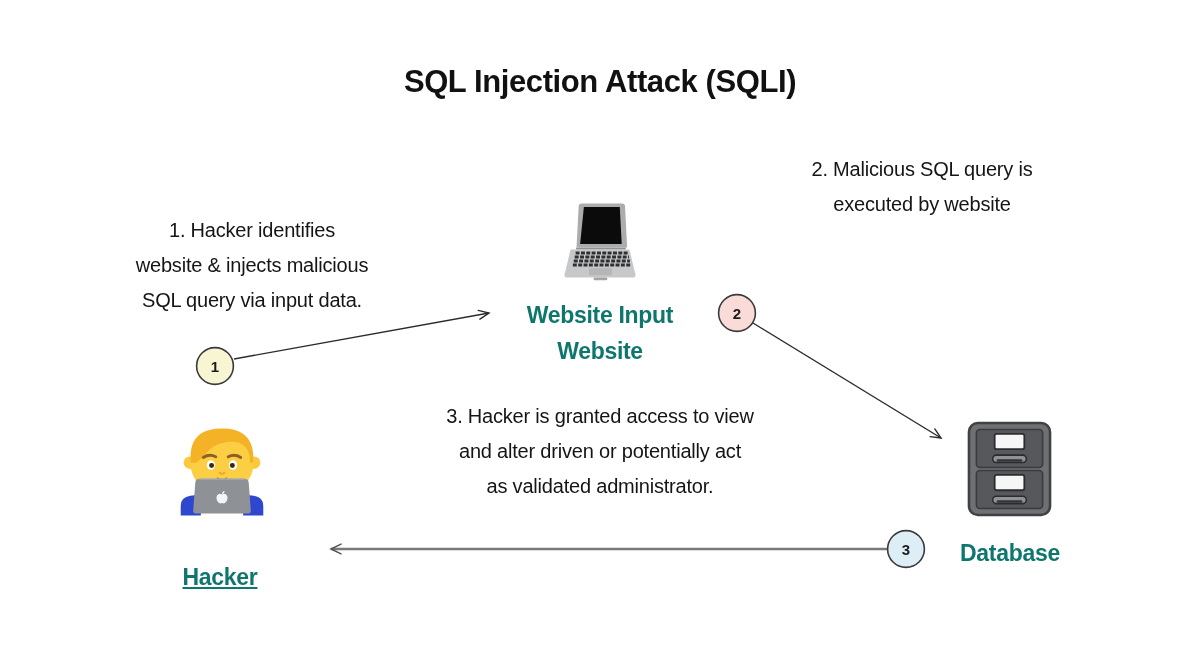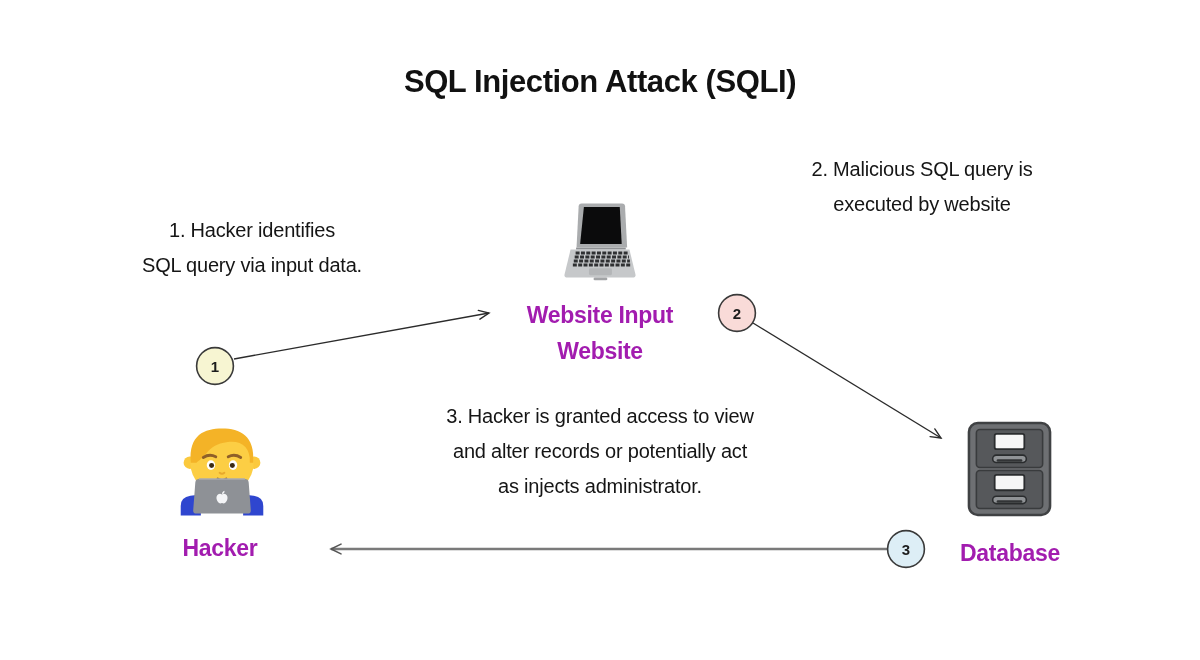--- a/index.html
+++ b/index.html
@@ -14,24 +14,24 @@
   }
   .txt{
     position:absolute;text-align:center;font-size:20px;line-height:35px;
     letter-spacing:-0.2px;color:#151515;
   }
   .step1{left:92px;top:166px;width:320px;margin-top:47px;}
   .step2{left:762px;top:152px;width:320px;}
   .step3{left:370px;top:399px;width:460px;}
   .node-label{
     position:absolute;text-align:center;font-size:23px;font-weight:700;
-    line-height:36px;letter-spacing:-0.3px;color:#a21caf;
+    line-height:36px;letter-spacing:-0.3px;color:#0f766e;
   }
   .website-label{left:470px;top:297px;width:260px;}
-  .hacker-label{left:140px;top:530px;width:160px;}
+  .hacker-label{left:140px;top:559px;width:160px;text-decoration:underline;}
   .database-label{left:930px;top:535px;width:160px;text-align:center;}
   .icon{position:absolute;}
   .laptop-icon{left:554px;top:193px;width:92px;height:100px;}
   .hacker-icon{left:174px;top:419px;width:96px;height:97px;}
   .cabinet-icon{left:966px;top:421px;width:87px;height:97px;}
   .badge{position:absolute;width:40px;height:40px;}
   .b1{left:195px;top:346px;}
   .b2{left:717px;top:293px;}
   .b3{left:886px;top:529px;}
   .badge text{
@@ -42,32 +42,33 @@
 </style>
 </head>
 <body>
 
 <div class="stage">
 
   <h1 class="title">SQL Injection Attack (SQLI)</h1>
 
   <div class="txt step1">
     <div>1. Hacker identifies</div>
+    <div>website &amp; injects malicious</div>
     <div>SQL query via input data.</div>
   </div>
 
   <div class="txt step2">
     <div>2. Malicious SQL query is</div>
     <div>executed by website</div>
   </div>
 
   <div class="txt step3">
     <div>3. Hacker is granted access to view</div>
-    <div>and alter records or potentially act</div>
-    <div>as injects administrator.</div>
+    <div>and alter driven or potentially act</div>
+    <div>as validated administrator.</div>
   </div>
 
   <svg class="arrows" viewBox="0 0 1200 660">
 
     <path d="M234 359 L489 313" stroke="#2b2b2b" stroke-width="1.4" fill="none"></path>
     <path d="M479.9 319.2 L489 313 L478.3 310.4" stroke="#2b2b2b" stroke-width="1.4" fill="none" stroke-linecap="round"></path>
 
     <path d="M753 323 L941 438" stroke="#2b2b2b" stroke-width="1.4" fill="none"></path>
     <path d="M930.1 436.6 L941 438 L934.8 428.9" stroke="#2b2b2b" stroke-width="1.4" fill="none" stroke-linecap="round"></path>
 

